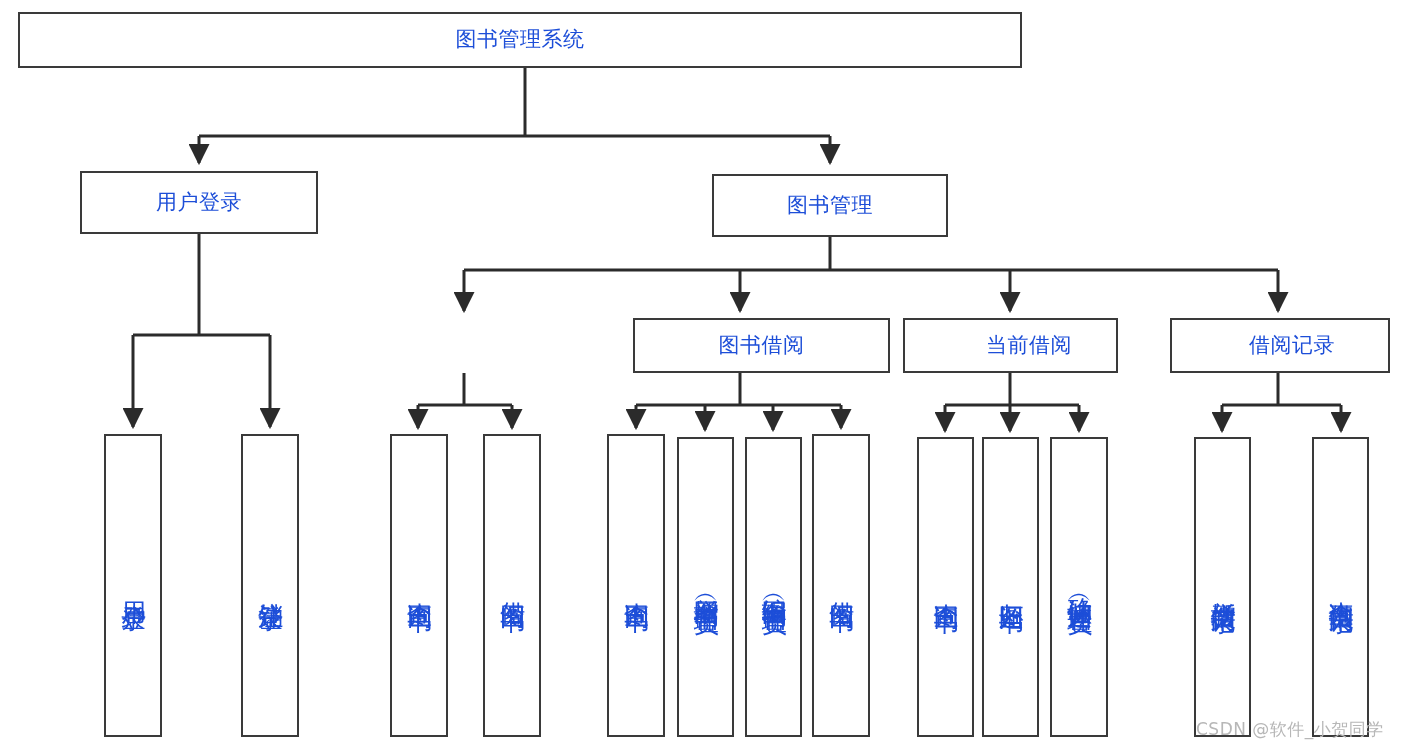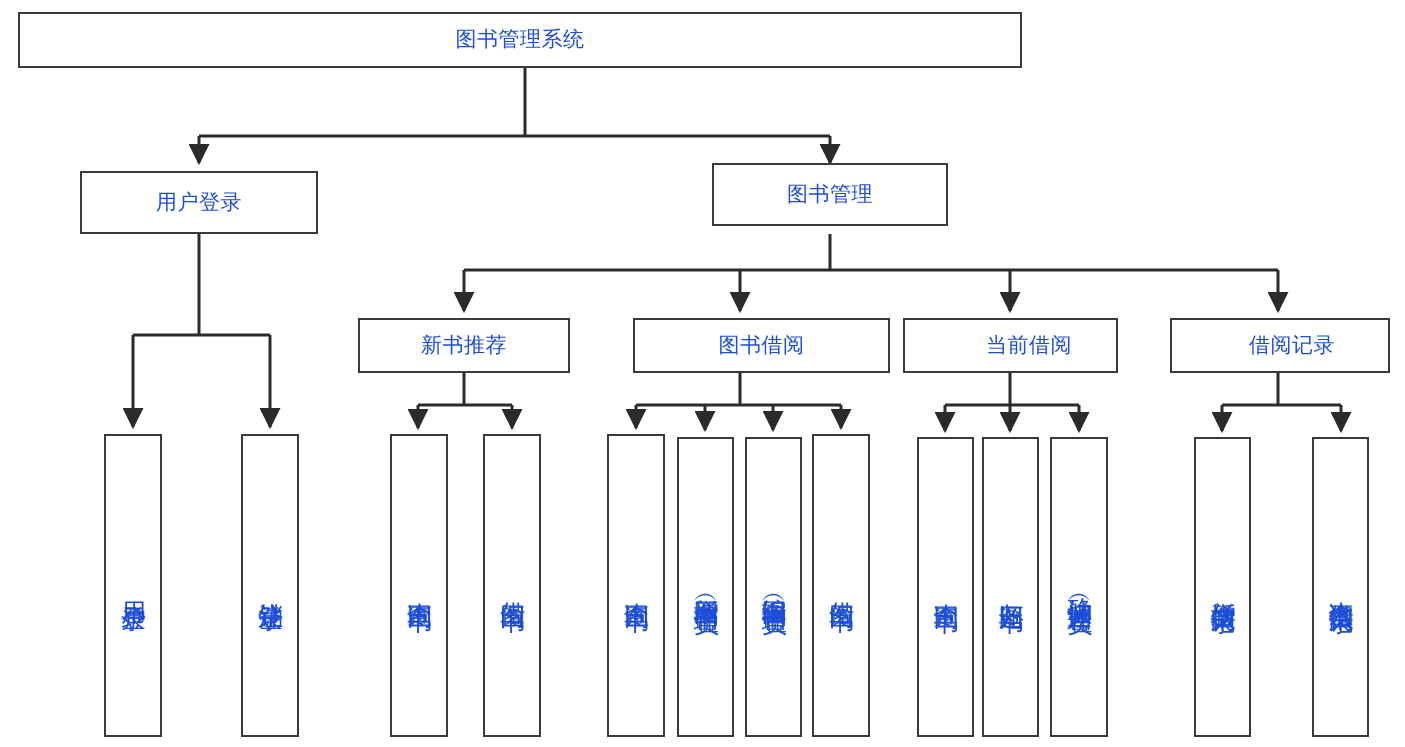--- a/index.html
+++ b/index.html
@@ -110,27 +110,24 @@
     </g>
   </svg>
 
   <div class="node horiz" style="left:18px;top:12px;width:1004px;height:56px;">
     <span class="label">图书管理系统</span>
   </div>
 
   <div class="node horiz" style="left:80px;top:171px;width:238px;height:63px;">
     <span class="label">用户登录</span>
   </div>
-  <div class="node horiz" style="left:712px;top:163px;width:236px;height:63px;">
+  <div class="node horiz" style="left:712px;top:174px;width:236px;height:63px;">
     <span class="label">图书管理</span>
   </div>
 
-  <div class="node horiz" style="left:358px;top:318px;width:212px;height:55px;">
-    <span class="label">新书推荐</span>
-  </div>
   <div class="node horiz" style="left:633px;top:318px;width:257px;height:55px;">
     <span class="label">图书借阅</span>
   </div>
   <div class="node horiz" style="left:903px;top:318px;width:215px;height:55px;padding-left:37px;">
     <span class="label">当前借阅</span>
   </div>
   <div class="node horiz" style="left:1170px;top:318px;width:220px;height:55px;padding-left:24px;">
     <span class="label">借阅记录</span>
   </div>
 
@@ -171,14 +168,15 @@
     <span class="label">确认归还（管理员）</span>
   </div>
 
   <div class="node vert" style="left:1194px;top:437px;width:57px;height:300px;">
     <span class="label">新增借阅记录</span>
   </div>
   <div class="node vert" style="left:1312px;top:437px;width:57px;height:300px;">
     <span class="label">查询借阅记录</span>
   </div>
 
+  <div class="watermark" style="left:1196px;top:718px;">CSDN @软件_小贺同学</div>
 
 </div>
 
 </body></html>

